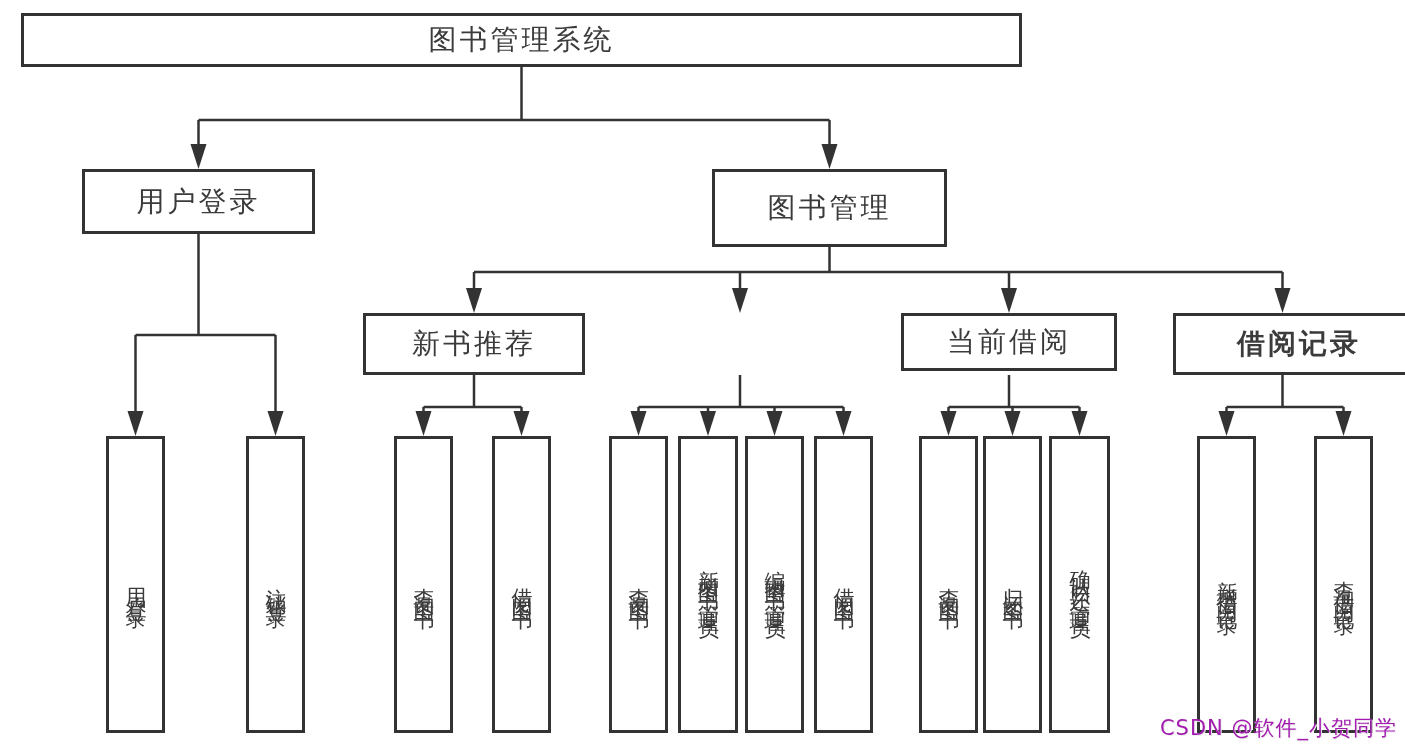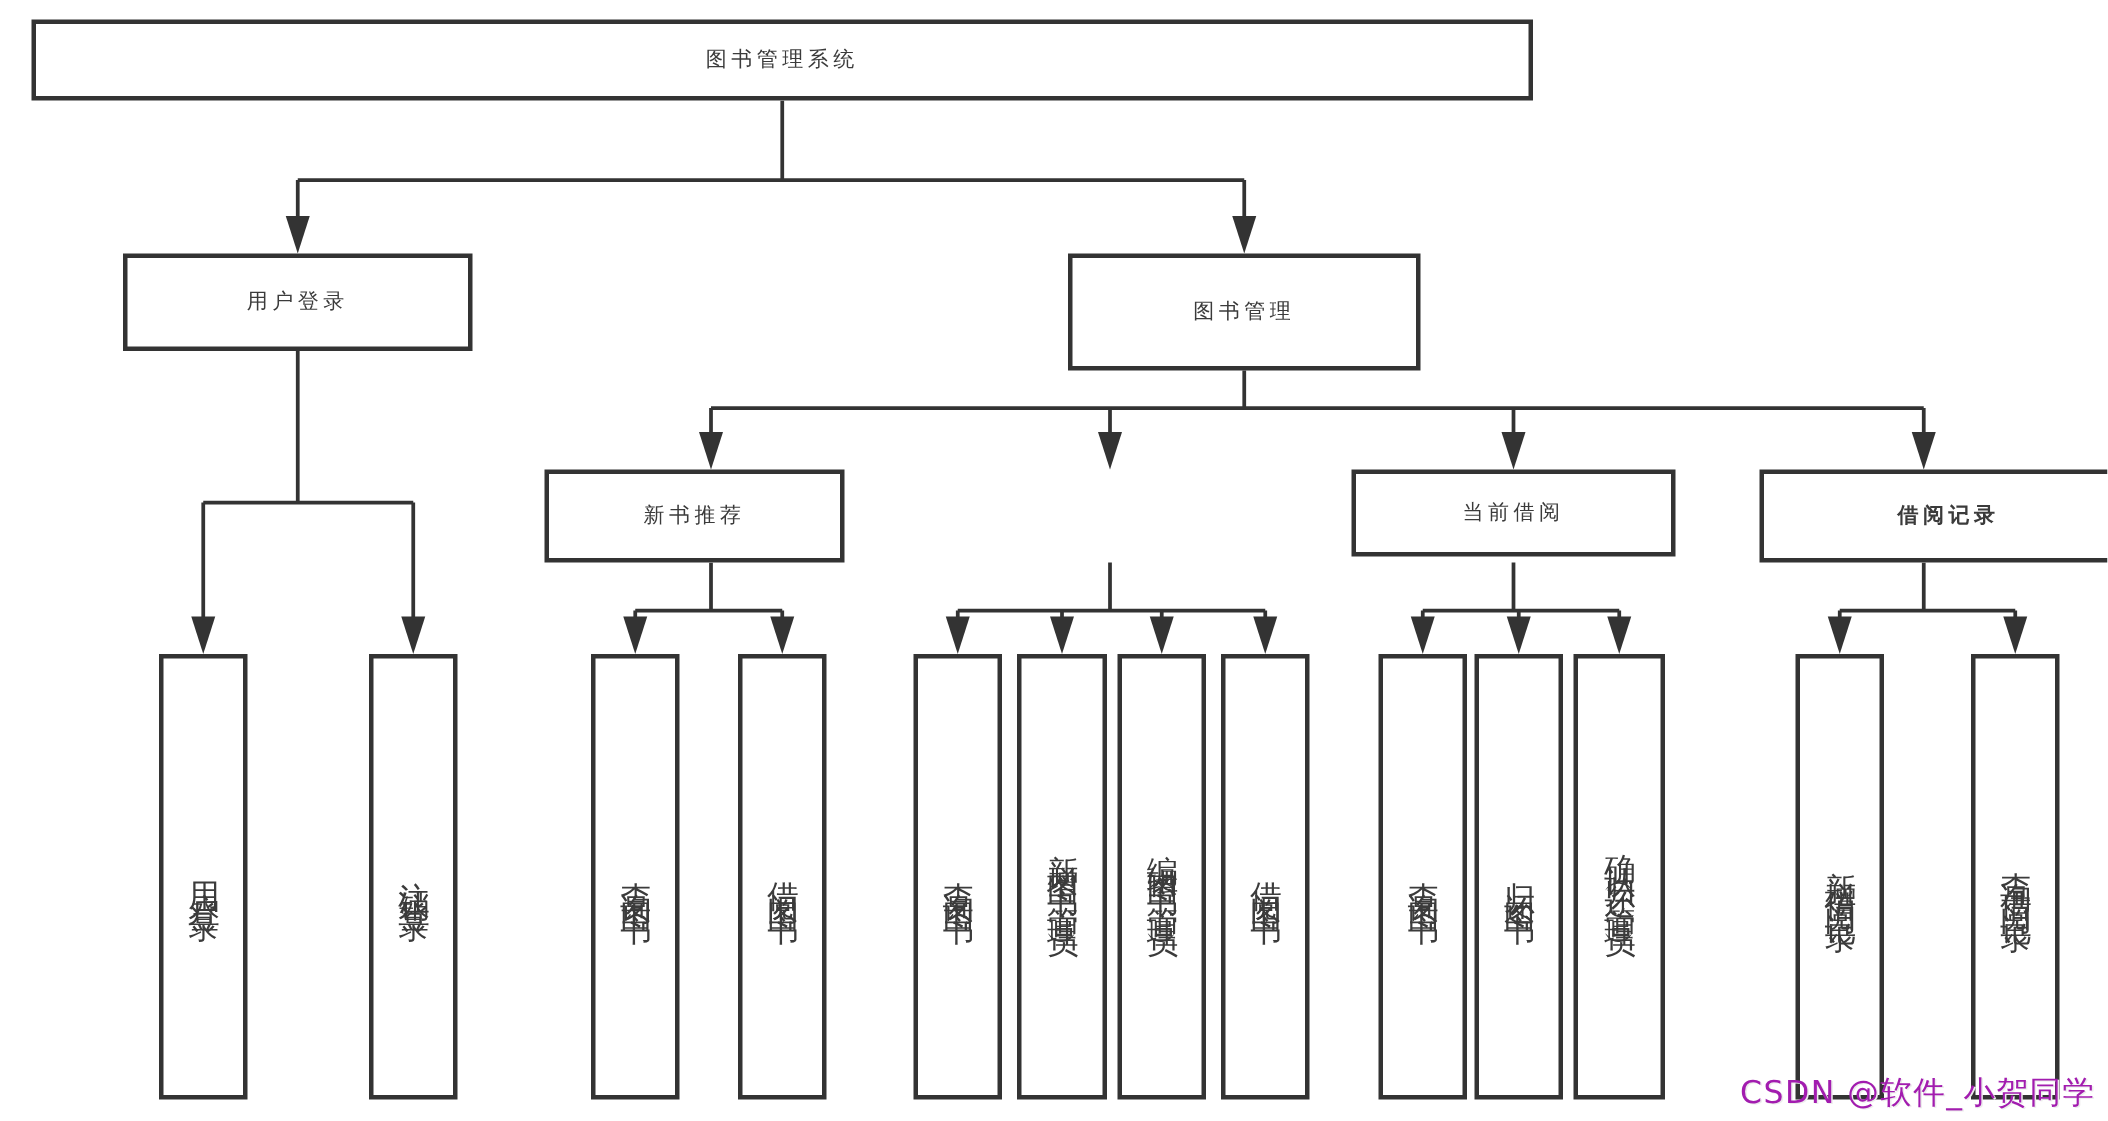--- a/index.html
+++ b/index.html
@@ -22,21 +22,21 @@
     box-sizing: border-box;
     border: 3px solid #333333;
     background: #ffffff;
     color: #3b3b3b;
     display: flex;
     align-items: center;
     justify-content: center;
     text-align: center;
   }
   .hnode {
-    font-size: 14px;
+    font-size: 28px;
     letter-spacing: 3px;
     line-height: 1.2;
     text-align: right;
   }
   .vnode {
     writing-mode: vertical-rl;
     text-orientation: upright;
     font-size: 21px;
     letter-spacing: 7px;
     line-height: 1.1;
@@ -119,21 +119,21 @@
     <polygon points="1218.5,411 1234.5,411 1226.5,436"></polygon>
     <line x1="1343.5" y1="407" x2="1343.5" y2="421"></line>
     <polygon points="1335.5,411 1351.5,411 1343.5,436"></polygon>
   </svg>
 
   <div class="node hnode" style="left:21px; top:13px; width:1001px; height:54px;">图书管理系统</div>
 
   <div class="node hnode" style="left:82px; top:169px; width:233px; height:65px;">用户登录</div>
   <div class="node hnode" style="left:712px; top:169px; width:235px; height:78px;">图书管理</div>
 
-  <div class="node hnode" style="left:363px; top:313px; width:200px; height:62px;">新书推荐</div>
+  <div class="node hnode" style="left:363px; top:313px; width:222px; height:62px;">新书推荐</div>
   <div class="node hnode" style="left:901px; top:313px; width:216px; height:58px;">当前借阅</div>
   <div class="node hnode" style="left:1173px; top:313px; width:252px; height:62px;font-weight:bold;">借阅记录</div>
 
   <div class="node vnode" style="left:106px; top:436px; width:59px; height:297px;">用户登录</div>
   <div class="node vnode" style="left:246px; top:436px; width:59px; height:297px;">注销登录</div>
 
   <div class="node vnode" style="left:394px; top:436px; width:59px; height:297px;">查询图书</div>
   <div class="node vnode" style="left:492px; top:436px; width:59px; height:297px;">借阅图书</div>
 
   <div class="node vnode" style="left:609px; top:436px; width:59px; height:297px;">查询图书</div>

